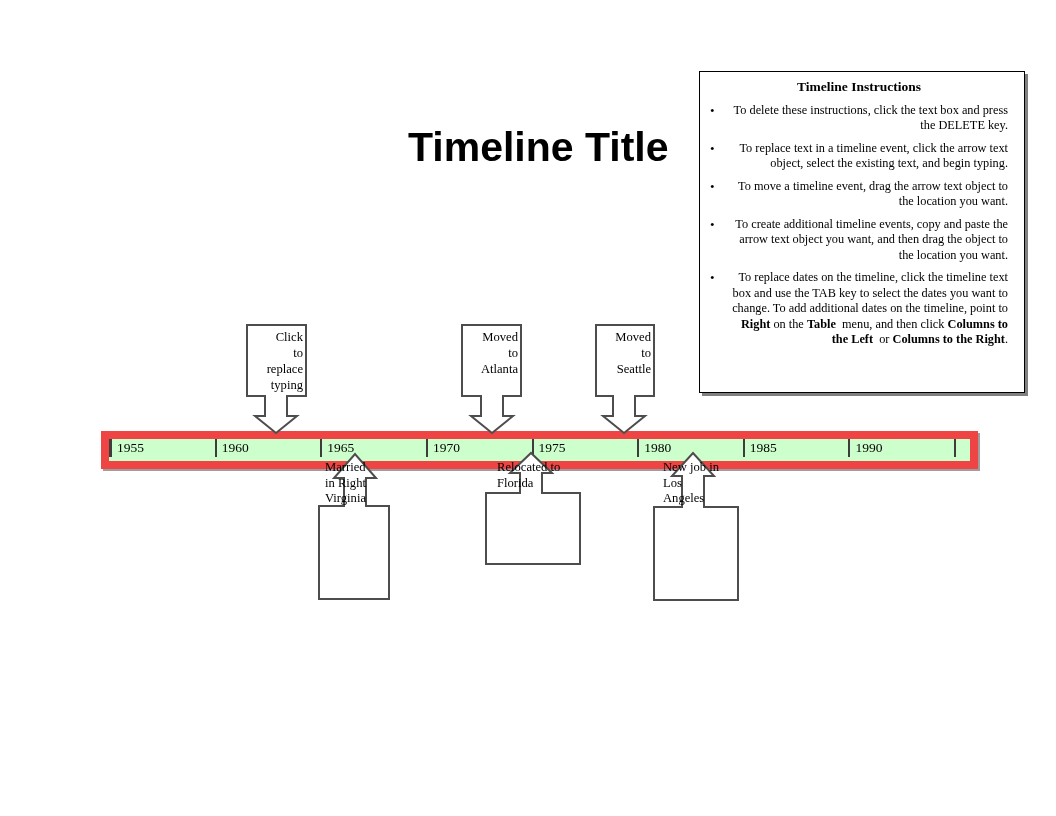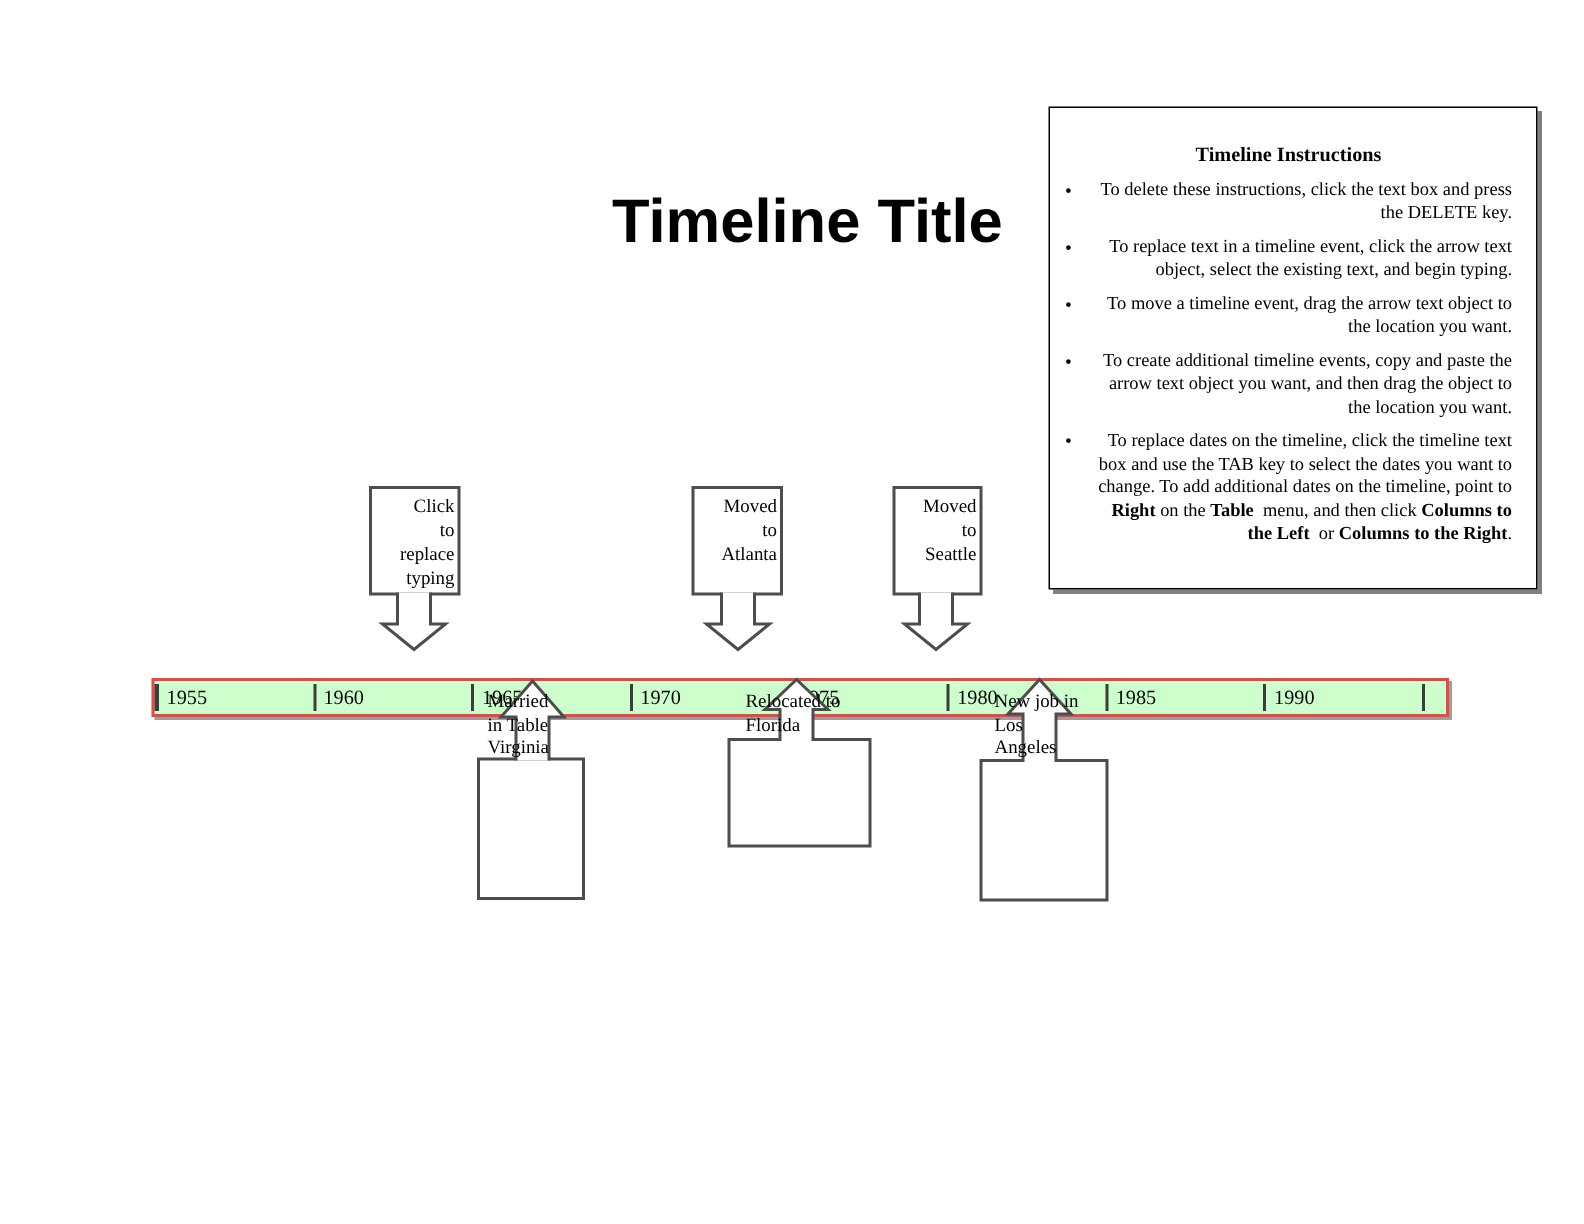--- a/index.html
+++ b/index.html
@@ -11,29 +11,29 @@
     position:absolute; left:408px; top:124px;
     font-family:"Liberation Sans", sans-serif; font-weight:bold; font-size:41px;
     white-space:nowrap;
   }
   .instructions {
     position:absolute; left:699px; top:71px; width:326px; height:322px;
     box-sizing:border-box; background:#fff; border:1px solid #000;
     box-shadow:3px 3px 0 #808080;
     padding:7px 16px 0 10px; font-size:12.3px; line-height:15.5px;
   }
-  .instructions-heading { margin:16px 0 8px 0; text-align:center; font-size:13.5px; font-weight:bold; }
+  .instructions-heading { margin:0 0 8px 0; text-align:center; font-size:13.5px; font-weight:bold; }
   .instructions ul { list-style:none; margin:0; padding:0; }
   .instructions li { display:flex; margin-bottom:7px; }
   .instructions .bullet { width:22px; flex:none; font-size:13px; }
   .instructions .btext { flex:1; white-space:pre-wrap;text-align:right; }
   .timeline-bar {
-    position:absolute; left:101px; top:452px; width:861px; height:22px;
-    border:2px solid #ef4444; background:#ccffcc; box-shadow:2px 2px 0 #9e9e9e;
-    display:flex; align-items:center;
+    position:absolute; left:101px; top:431px; width:861px; height:22px;
+    border:8px solid #ef4444; background:#ccffcc; box-shadow:2px 2px 0 #9e9e9e;
+    display:flex; align-items:flex-start;
   }
   .year-cell { flex:1; display:flex; align-items:center; min-width:0; }
   .tick { width:2px; height:18px; background:#3d3d3d; flex:none; }
   .year-cell:first-child .tick { width:3px; }
   .year-label { margin-left:5px; font-size:13.5px; white-space:nowrap; }
   .end-cell { width:16px; flex:none; display:flex; align-items:center; }
   .callout-box {
     position:absolute; box-sizing:border-box; background:#fff;
     border:2px solid #4d4d4d; padding:3px 2px 0 5px;
     font-size:12.6px; line-height:16px; z-index:1;text-align:right;
@@ -138,21 +138,21 @@
 </div>
 <svg class="arrow-svg" style="left:601px;top:395px" width="46" height="40">
   <path d="M12,0 L12,21 L2,21 L23,38 L44,21 L34,21 L34,0" fill="#ffffff" stroke="#4d4d4d" stroke-width="2"></path>
 </svg>
 
 <div class="event-box" style="left:318px;top:505px;width:72px;height:95px"></div>
 <svg class="arrow-svg" style="left:332px;top:454px" width="46" height="53">
   <path d="M12,53 L12,24 L2,24 L23,0 L44,24 L34,24 L34,53" fill="#ffffff" stroke="#4d4d4d" stroke-width="2"></path>
 </svg>
 <div class="event-label" style="left:325px;top:460px">Married
-in Table
+in Right
 Virginia</div>
 
 <div class="event-box" style="left:485px;top:492px;width:96px;height:73px"></div>
 <svg class="arrow-svg" style="left:508px;top:453px" width="46" height="41">
   <path d="M12,41 L12,20 L2,20 L23,0 L44,20 L34,20 L34,41" fill="#ffffff" stroke="#4d4d4d" stroke-width="2"></path>
 </svg>
 <div class="event-label" style="left:497px;top:460px">Relocated to
 Florida</div>
 
 <div class="event-box" style="left:653px;top:506px;width:86px;height:95px"></div>

